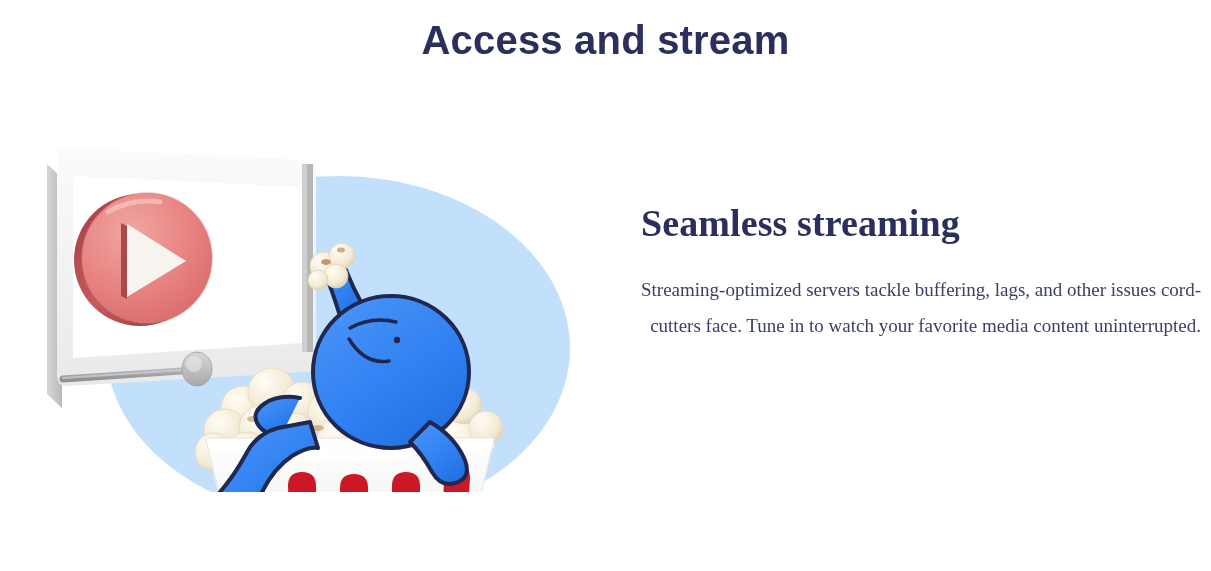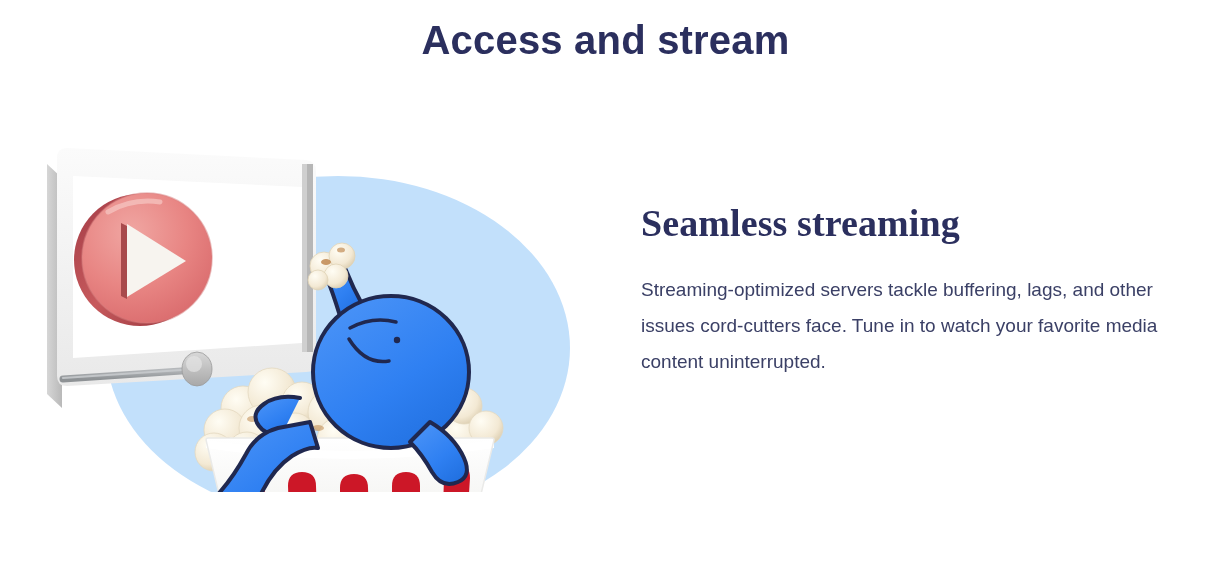--- a/index.html
+++ b/index.html
@@ -67,27 +67,28 @@
     font-family: "Liberation Serif", "DejaVu Serif", serif;
     font-weight: bold;
     font-size: 38px;
     line-height: 46px;
     color: #2b2f5e;
     margin: 0 0 26px 0;
     letter-spacing: 0.1px;
     white-space: nowrap;
   }
   .feature-body {
-    font-family: Liberation Sans, sans-serif;
+    font-family: Liberation Serif, serif;
     font-size: 19px;
     line-height: 36px;
     color: #3b4066;
     margin: 0 0 30px 0;
     max-width: 560px;
     font-weight: 400;
+    text-align: right;
   }
   .feature-link {
     display: inline-block;
     font-family: "Liberation Sans", sans-serif;
     font-size: 18px;
     line-height: 24px;
     font-weight: bold;
     color: #4687f3;
     text-decoration: none;
     cursor: pointer;

